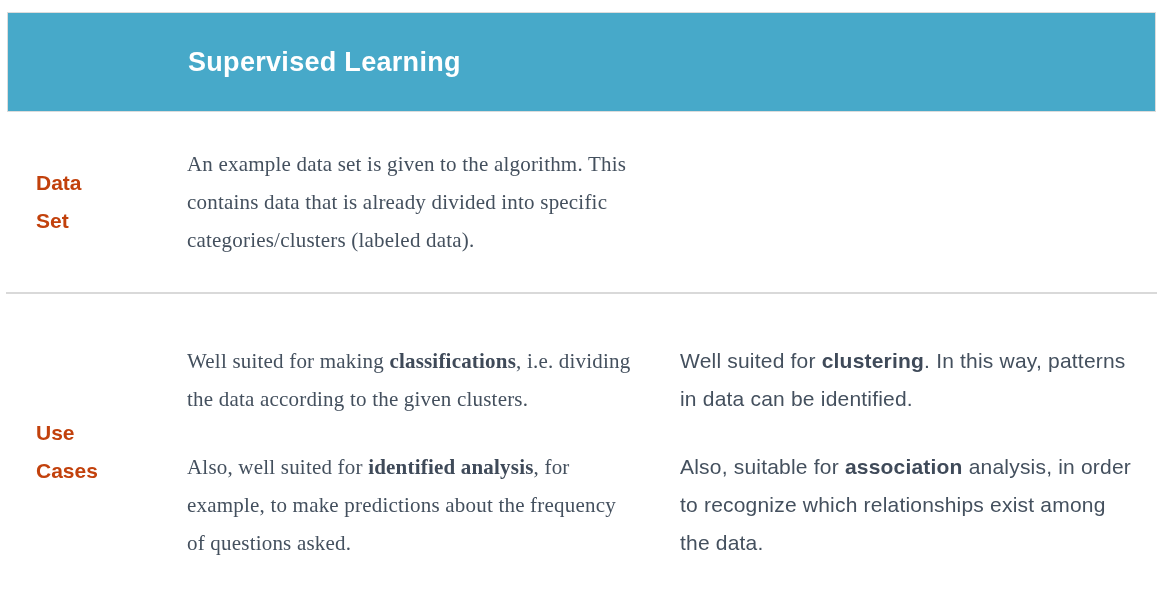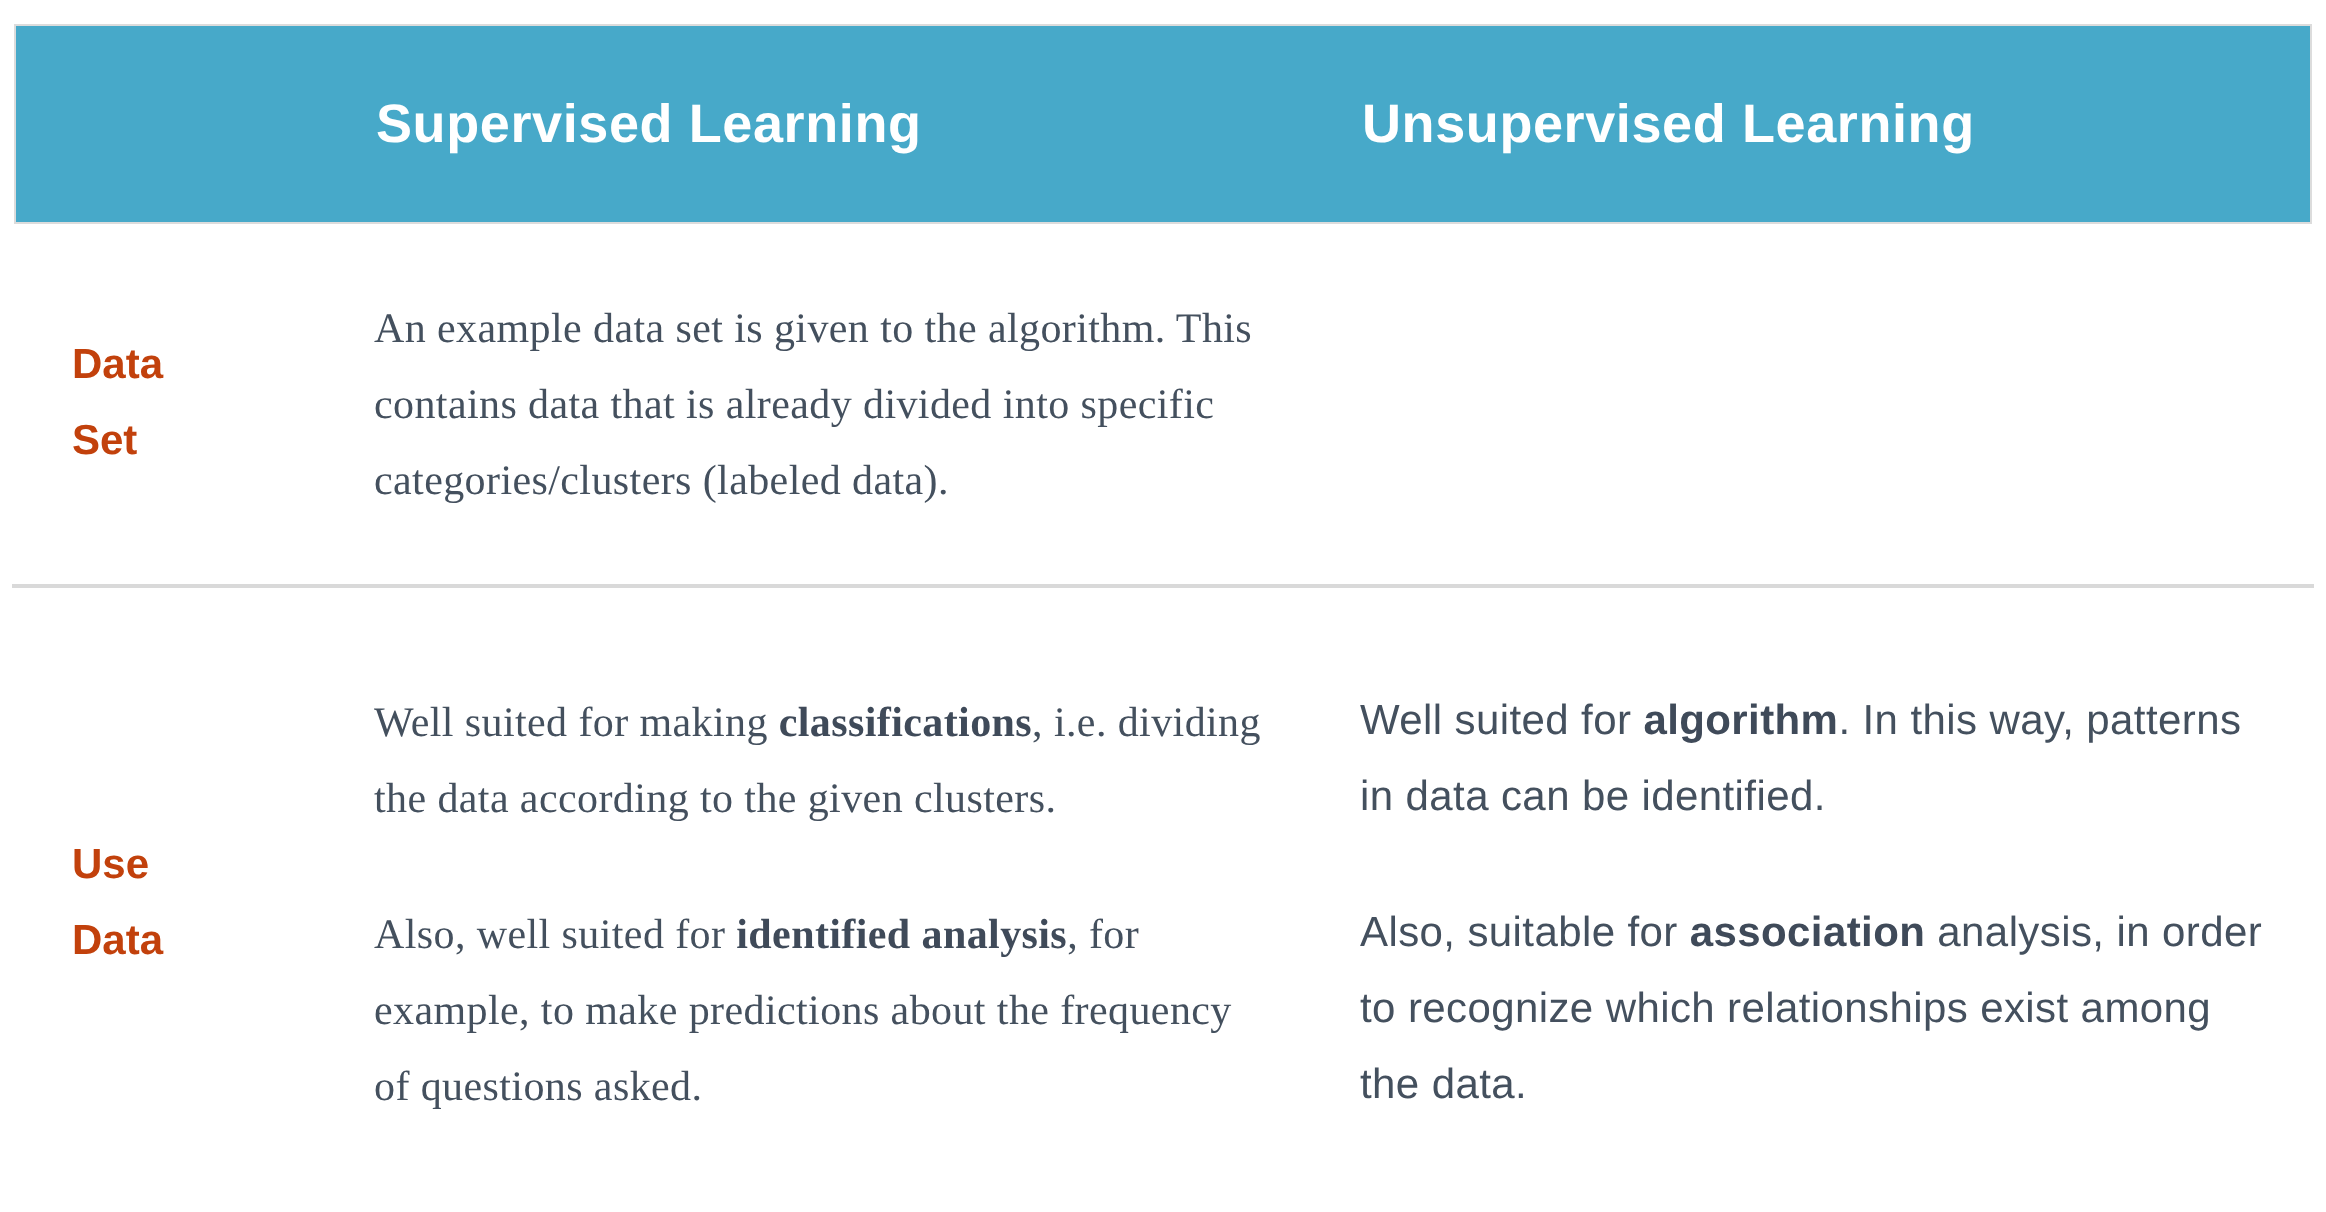--- a/index.html
+++ b/index.html
@@ -74,41 +74,40 @@
   .cell b { font-weight: 700; color: #3f4a59; }
 </style>
 </head>
 <body>
 
 <div class="page">
 
   <div class="header-band">
     <div class="header-spacer"></div>
     <div class="header-cell">Supervised Learning</div>
-    <div class="header-cell">Unsupervised Learning</div>
   </div>
 
   <div class="row row-1">
     <div class="row-label">
       <span class="label-inner">Data Set</span>
     </div>
     <div class="cell cell-a">
       <p>An example data set is given to the algorithm. This contains data that is already divided into specific categories/clusters (labeled data).</p>
     </div>
   </div>
 
   <div class="divider"></div>
 
   <div class="row row-2">
     <div class="row-label">
-      <span class="label-inner">Use Data</span>
+      <span class="label-inner">Use Cases</span>
     </div>
     <div class="cell cell-a">
       <p>Well suited for making <b>classifications</b>, i.e. dividing the data according to the given clusters.</p>
       <p>Also, well suited for <b>identified analysis</b>, for example, to make predictions about the frequency of questions asked.</p>
     </div>
     <div class="cell cell-b">
-      <p>Well suited for <b>algorithm</b>. In this way, patterns in data can be identified.</p>
+      <p>Well suited for <b>clustering</b>. In this way, patterns in data can be identified.</p>
       <p>Also, suitable for <b>association</b> analysis, in order to recognize which relationships exist among the data.</p>
     </div>
   </div>
 
 </div>
 
 </body></html>

